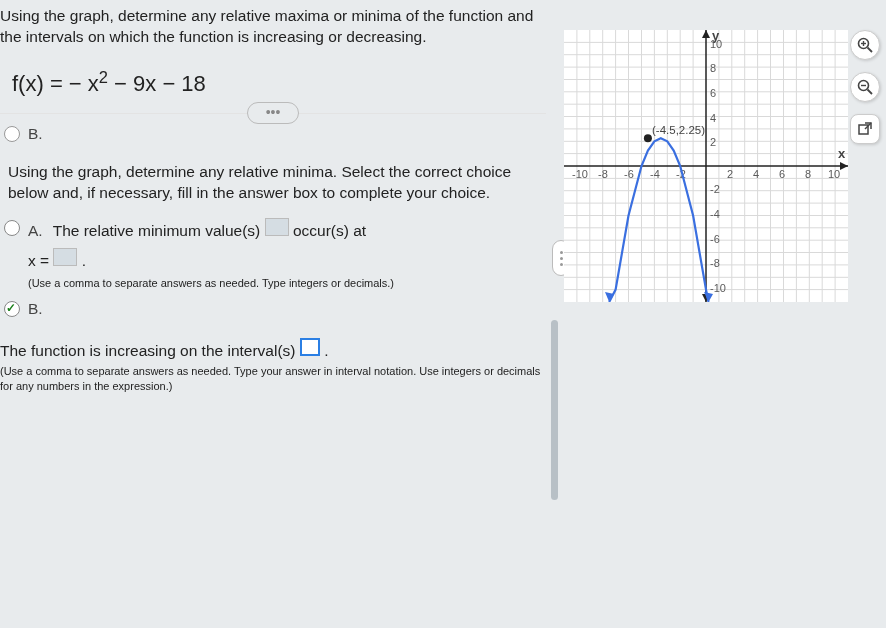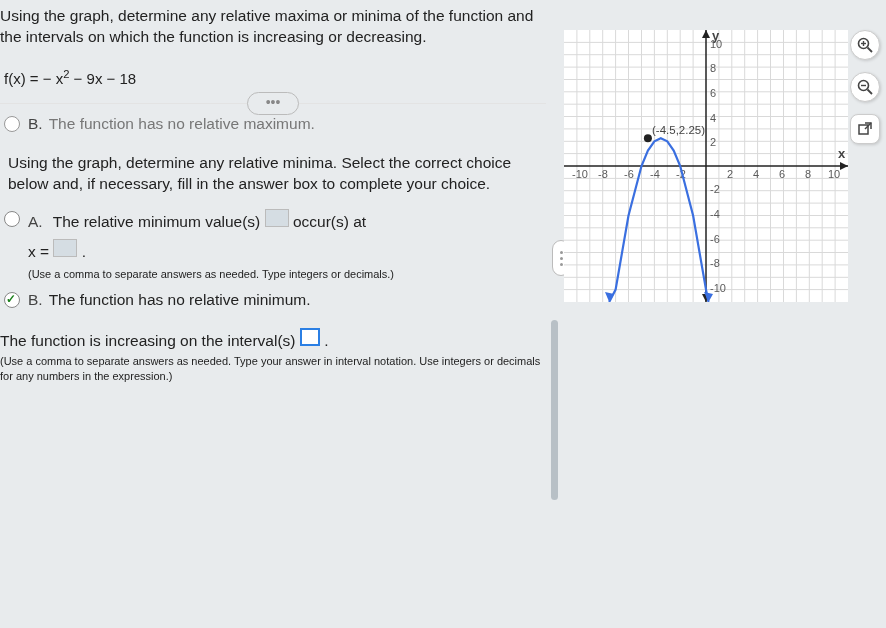--- a/index.html
+++ b/index.html
@@ -23,21 +23,21 @@
     font-size: 15.5px;
     line-height: 1.35;
     position: relative;
   }
   .right {
     flex: 0 0 326px;
     position: relative;
     padding-top: 30px;
   }
   .question-intro { font-weight: 500; margin-bottom: 21px; }
-  .eqn { margin: 8px 0 14px 4px; font-size: 15px; }
+  .eqn { margin: 8px 0 14px 12px; font-size: 22px; }
   .sup { position: relative; top:-0.5em; font-size: 0.75em; }
   .ellipsis-pill {
     display: inline-block;
     border: 1.5px solid #bbb;
     border-radius: 14px;
     padding: 0 18px 2px;
     font-size: 14px;
     color: #888;
     background: #fff;
     margin: auto;
@@ -106,21 +106,20 @@
       <span>f(x) = − x</span><span class="sup">2</span><span> − 9x − 18</span>
     </div>
 
     <div class="divider-row">
       <span class="ellipsis-pill">•••</span>
     </div>
 
     <div class="radio-row section-B-prev">
       <span class="rad chk radio-empty"></span>
       <span class="opt-label">B.</span>
-      <span>The function has no relative maximum.</span>
     </div>
 
     <div class="second-prompt">Using the graph, determine any relative minima. Select the correct choice below and, if necessary, fill in the answer box to complete your choice.</div>
 
     <div class="radio-row" style="margin-top:14px;">
       <span class="rad"></span>
       <div style="flex:1">
         <div>
           <span class="opt-label">A.</span>
           <span>The relative minimum value(s) </span>
@@ -132,21 +131,20 @@
           <span class="small-input"></span>
           <span>.</span>
         </div>
         <div class="hint" style="margin-top:4px;">(Use a comma to separate answers as needed. Type integers or decimals.)</div>
       </div>
     </div>
 
     <div class="radio-row" style="margin-top:6px;">
       <span class="rad checked"></span>
       <span class="opt-label">B.</span>
-      <span>The function has no relative minimum.</span>
     </div>
 
     <div class="interval-prompt">
       <span>The function is increasing on the interval(s) </span>
       <span class="small-input blue-border"></span>
       <span>.</span>
       <div class="hint" style="margin-top:2px;">(Use a comma to separate answers as needed. Type your answer in interval notation. Use integers or decimals for any numbers in the expression.)</div>
     </div>
 
     <div class="drag-mid">

